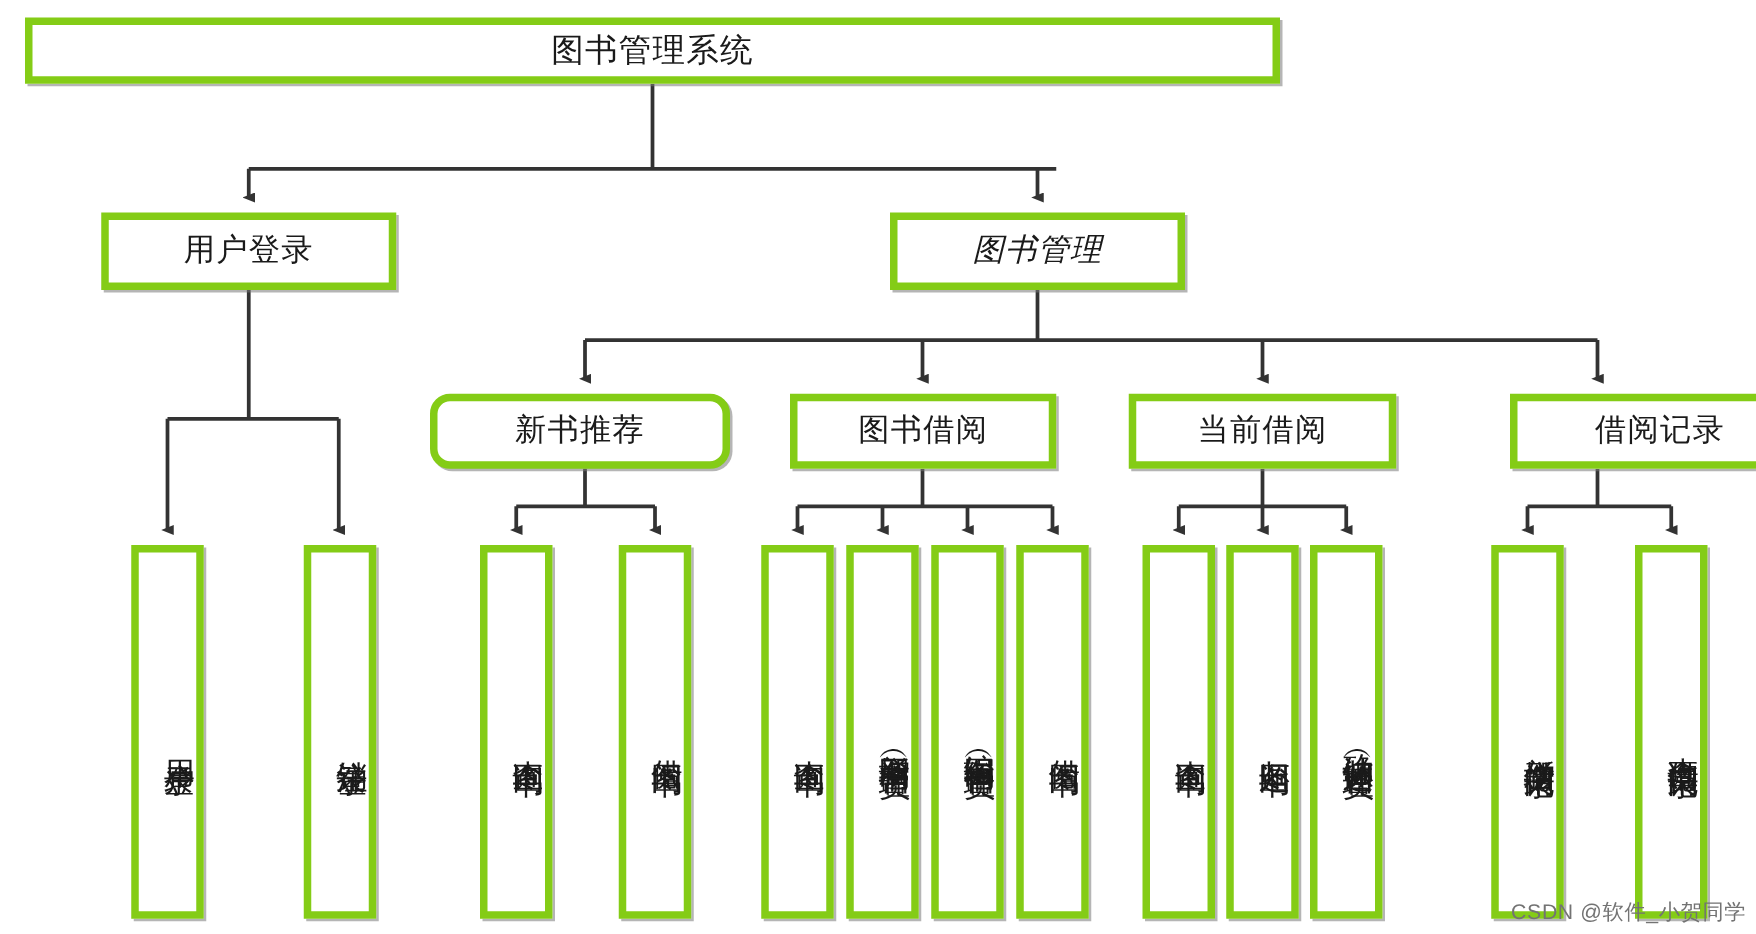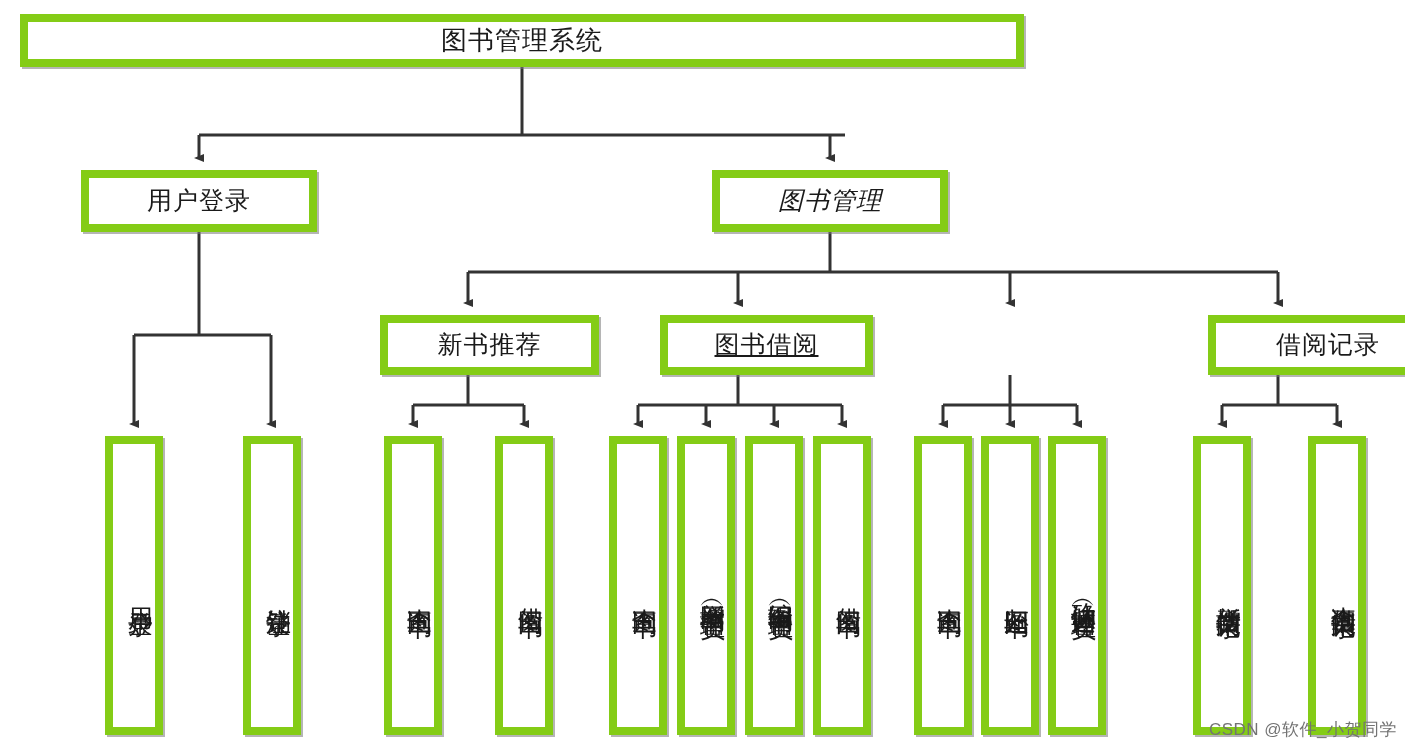--- a/index.html
+++ b/index.html
@@ -21,21 +21,21 @@
     position: absolute;
     left: 0;
     top: 0;
     width: 1405px;
     height: 747px;
   }
   .node {
     position: absolute;
     box-sizing: border-box;
     background: #ffffff;
-    border: 8px solid #84cc16;
+    border: 6px solid #84cc16;
     box-shadow: 2px 2px 0 rgba(120,120,120,0.55);
     display: flex;
     align-items: center;
     justify-content: center;
     color: #1a1a1a;
   }
   .node.horizontal {
     font-size: 25px;
     line-height: 1.1;
     letter-spacing: 1px;
@@ -116,22 +116,23 @@
       <path d="M1222,405 L1222,424" marker-end="url(#arrow)"></path>
       <path d="M1337,405 L1337,424" marker-end="url(#arrow)"></path>
     </g>
   </svg>
 
   <div class="node horizontal root" style="left:20px; top:14px; width:1004px; height:53px;">图书管理系统</div>
 
   <div class="node horizontal" style="left:81px; top:170px; width:236px; height:62px;">用户登录</div>
   <div class="node horizontal" style="left:712px; top:170px; width:236px; height:62px;font-style:italic;">图书管理</div>
 
-  <div class="node horizontal" style="left:380px; top:315px; width:219px; height:60px;">新书推荐</div>
-  <div class="node horizontal" style="left:660px; top:315px; width:213px; height:60px;text-decoration:underline;">图书借阅</div>
+  <div class="node horizontal" style="left:344px; top:315px; width:240px; height:60px;border-radius:16px;">新书推荐</div>
+  <div class="node horizontal" style="left:632px; top:315px; width:213px; height:60px;">图书借阅</div>
+  <div class="node horizontal" style="left:903px; top:315px; width:214px; height:60px;">当前借阅</div>
   <div class="node horizontal" style="left:1208px; top:315px; width:240px; height:60px;">借阅记录</div>
 
   <div class="node vertical" style="left:105px; top:436px; width:58px; height:299px;">用户登录</div>
   <div class="node vertical" style="left:243px; top:436px; width:58px; height:299px;">注销登录</div>
 
   <div class="node vertical" style="left:384px; top:436px; width:58px; height:299px;">查询图书</div>
   <div class="node vertical" style="left:495px; top:436px; width:58px; height:299px;">借阅图书</div>
 
   <div class="node vertical" style="left:609px; top:436px; width:58px; height:299px;">查询图书</div>
   <div class="node vertical" style="left:677px; top:436px; width:58px; height:299px;">新增图书（管理员）</div>

